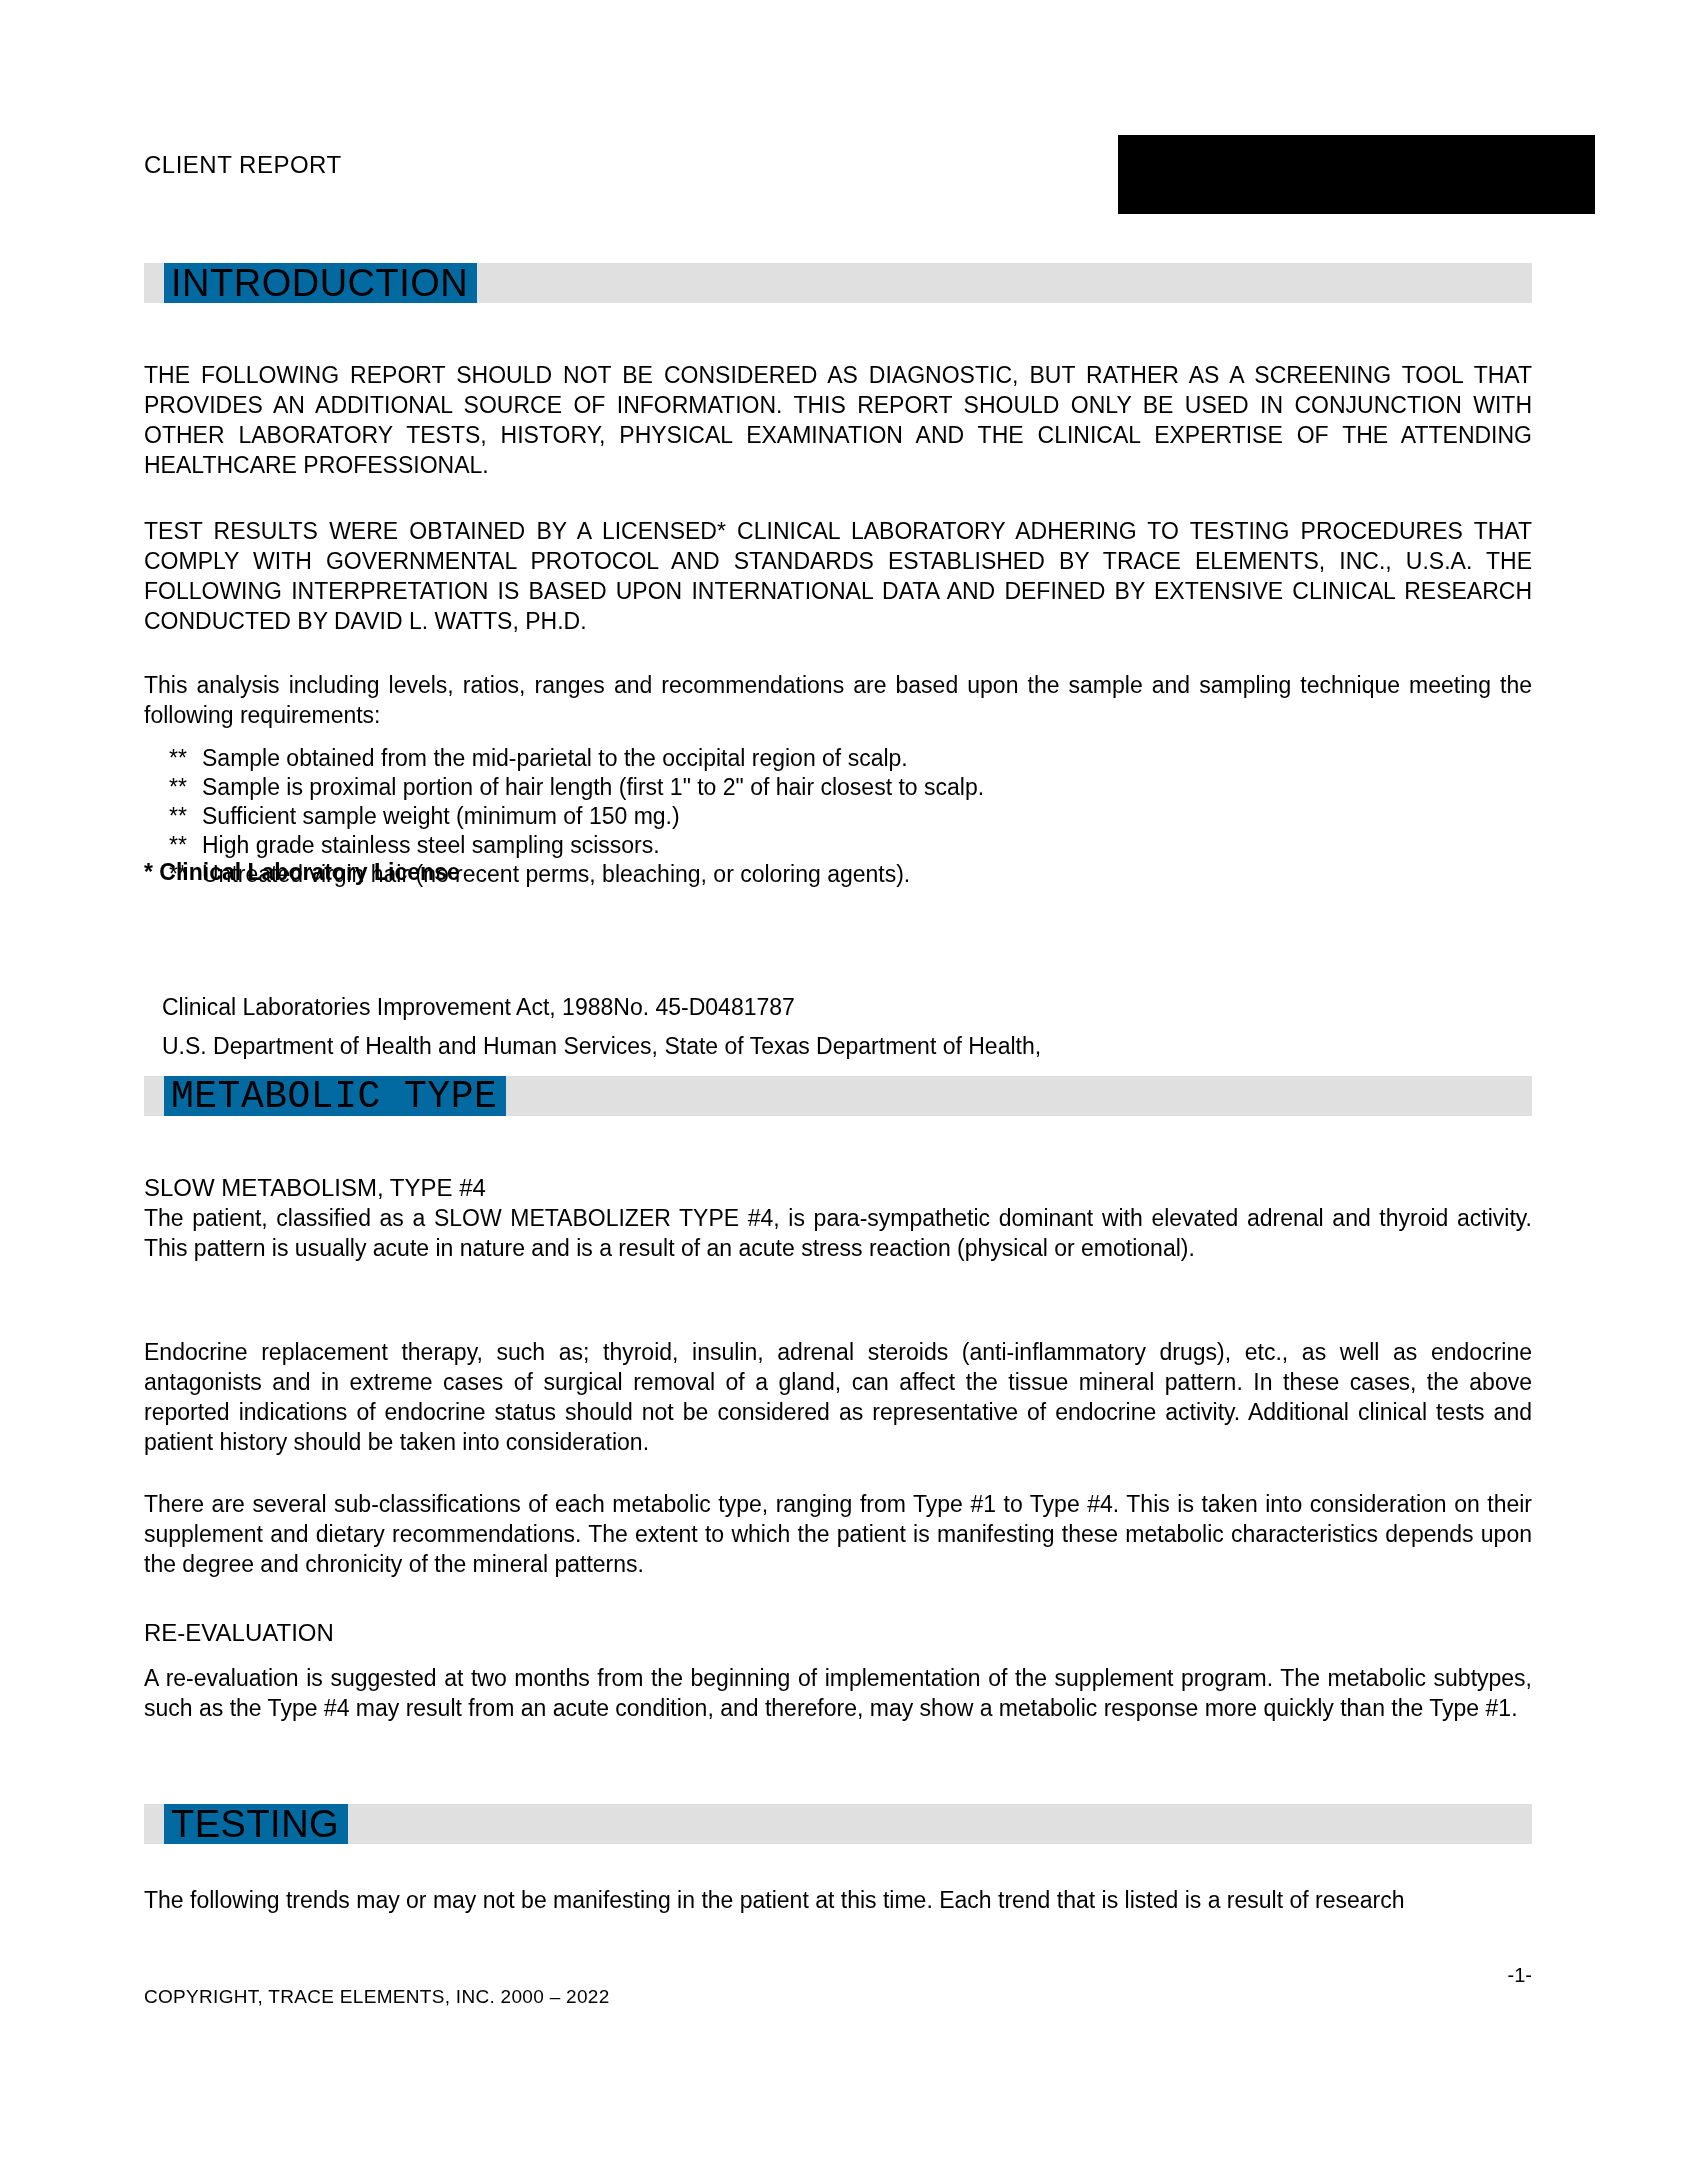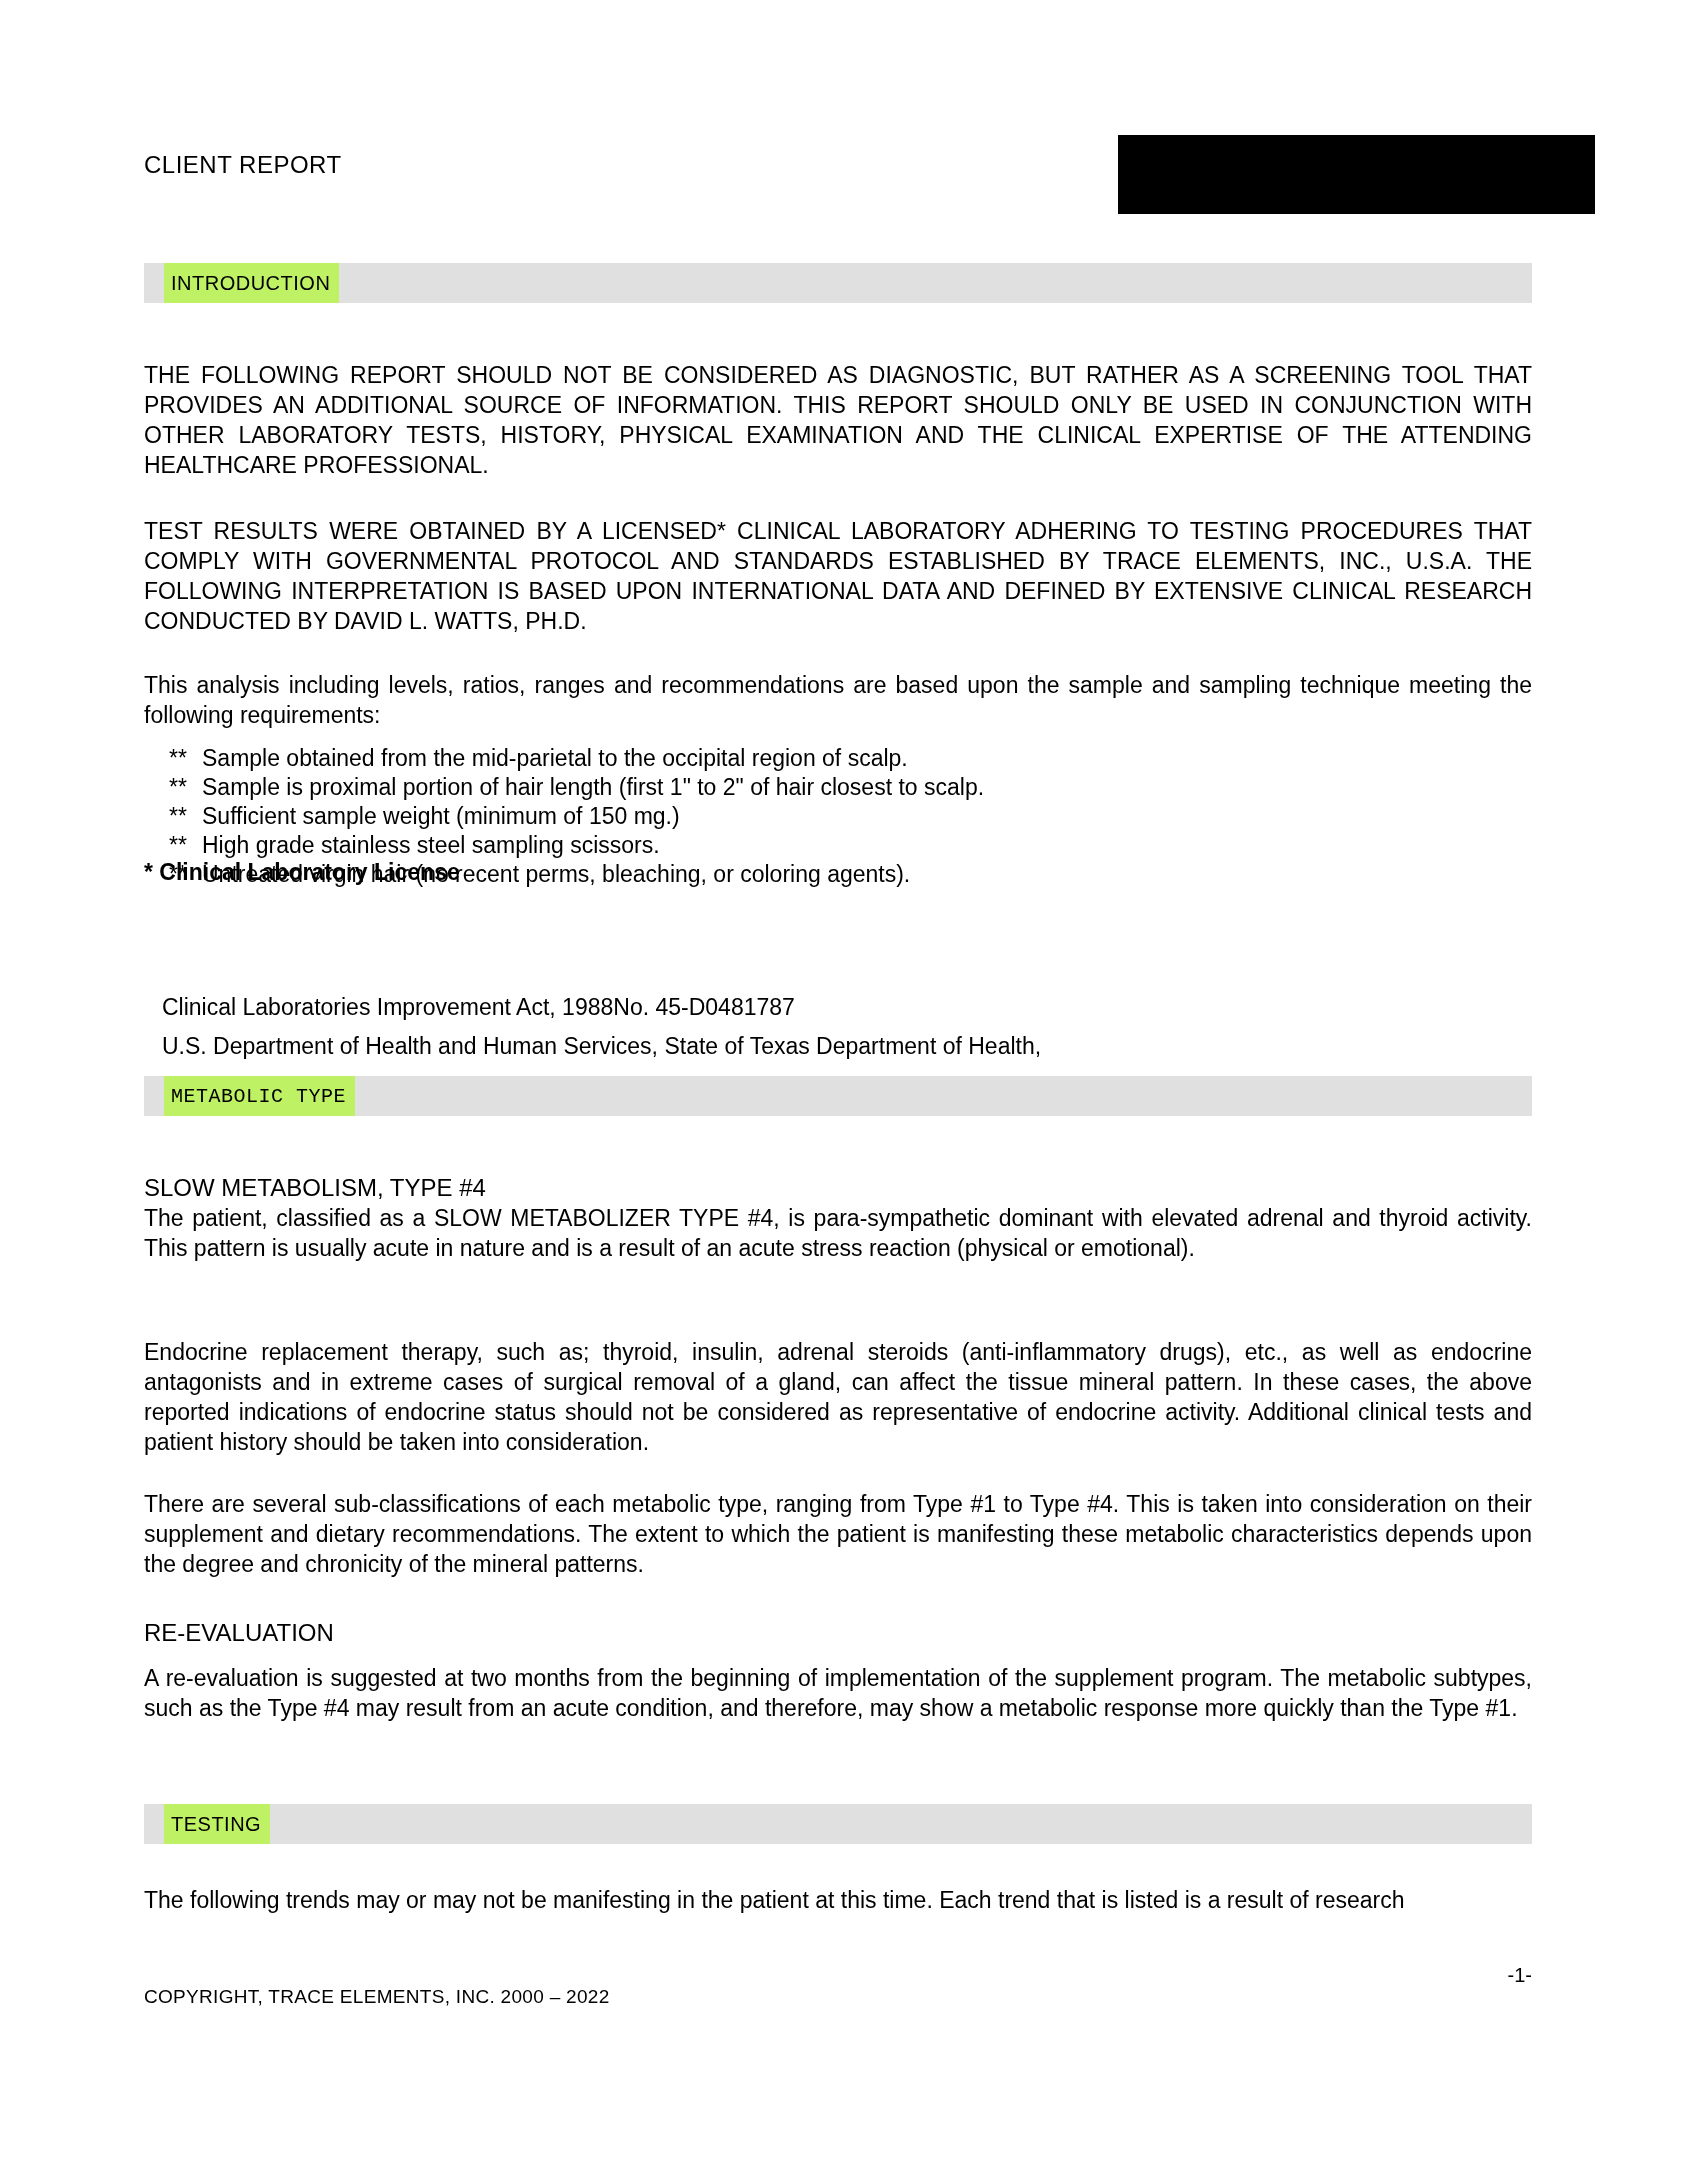--- a/index.html
+++ b/index.html
@@ -42,23 +42,23 @@
   .section-bar .lead-square {
     width: 20px;
     background: #e0e0e0;
     flex: 0 0 auto;
   }
   .section-bar .bar-title {
     flex: 0 0 auto;
     display: flex;
     align-items: center;
     padding: 0 9px 0 7px;
-    font-size: 20px;
+    font-size: 38px;
     letter-spacing: 0.5px;
-    background: #bef264;
+    background: #0369a1;
     white-space: nowrap;
   }
   .section-bar .bar-fill {
     flex: 1 1 auto;
     background: #e0e0e0;
   }
   .bar-introduction { top: 263px; }
   .bar-metabolic   { top: 1076px; font-family: Liberation Mono, monospace; }
   .bar-trends      { top: 1804px; }
 

